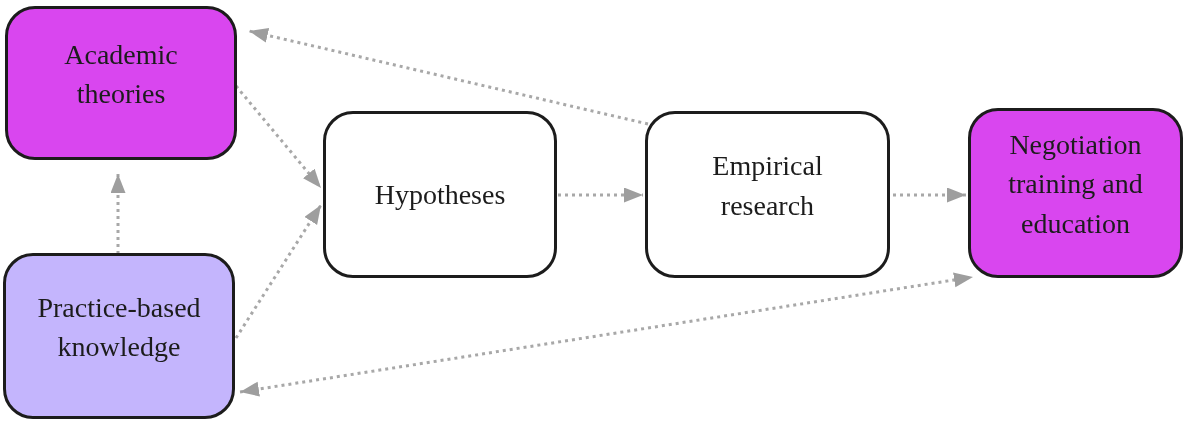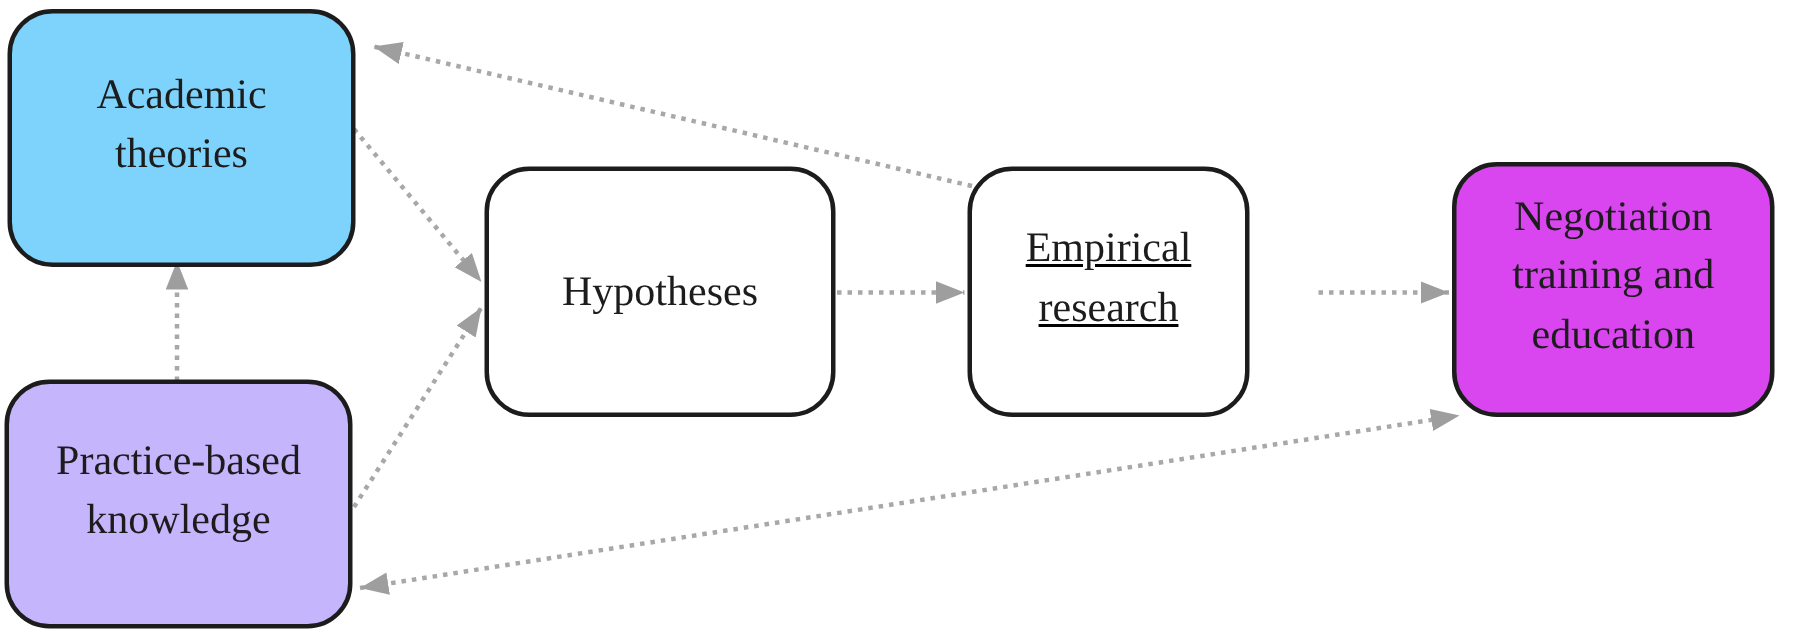--- a/index.html
+++ b/index.html
@@ -71,32 +71,32 @@
         <line x1="879" y1="195" x2="966" y2="195" stroke="#a8a8a8" stroke-width="3" stroke-dasharray="3 4" marker-end="url(#arrow-head)"></line>
       </g>
       <g>
         <line x1="648" y1="124" x2="249" y2="31" stroke="#a8a8a8" stroke-width="3" stroke-dasharray="3 4" marker-end="url(#arrow-head)"></line>
       </g>
       <g>
         <line x1="240" y1="392" x2="973" y2="277" stroke="#a8a8a8" stroke-width="3" stroke-dasharray="3 4" marker-end="url(#arrow-head)" marker-start="url(#arrow-head)"></line>
       </g>
     </svg>
 
-  <div class="node" style="left: 5px; top: 6px; width: 232px; height: 172px; border-color: rgb(28, 28, 28); background: #7dd3fc;">
+  <div class="node" style="left: 5px; top: 6px; width: 232px; height: 154px; border-color: rgb(28, 28, 28); background: #d946ef;">
     <span class="label" style="color: rgb(28, 28, 28);">Academic
 theories</span>
   </div>
   <div class="node" style="left: 3px; top: 253px; width: 232px; height: 166px; border-color: rgb(28, 28, 28); background: #c4b5fd;">
     <span class="label" style="color: rgb(28, 28, 28);">Practice-based
 knowledge</span>
   </div>
   <div class="node" style="left: 323px; top: 111px; width: 234px; height: 167px; border-color: rgb(28, 28, 28); background: rgb(255, 255, 255);">
     <span class="label" style="color: rgb(28, 28, 28); margin-top: 18px;">Hypotheses</span>
   </div>
-  <div class="node" style="left: 645px; top: 111px; width: 188px; height: 167px; border-color: rgb(28, 28, 28); background: rgb(255, 255, 255); text-decoration: underline;">
+  <div class="node" style="left: 645px; top: 111px; width: 245px; height: 167px; border-color: rgb(28, 28, 28); background: rgb(255, 255, 255);">
     <span class="label" style="color: rgb(28, 28, 28);">Empirical
 research</span>
   </div>
   <div class="node" style="left: 968px; top: 108px; width: 215px; height: 170px; border-color: rgb(28, 28, 28); background: #d946ef;">
     <span class="label" style="color: rgb(28, 28, 28);">Negotiation
 training and
 education</span>
   </div>
 
 </div>

